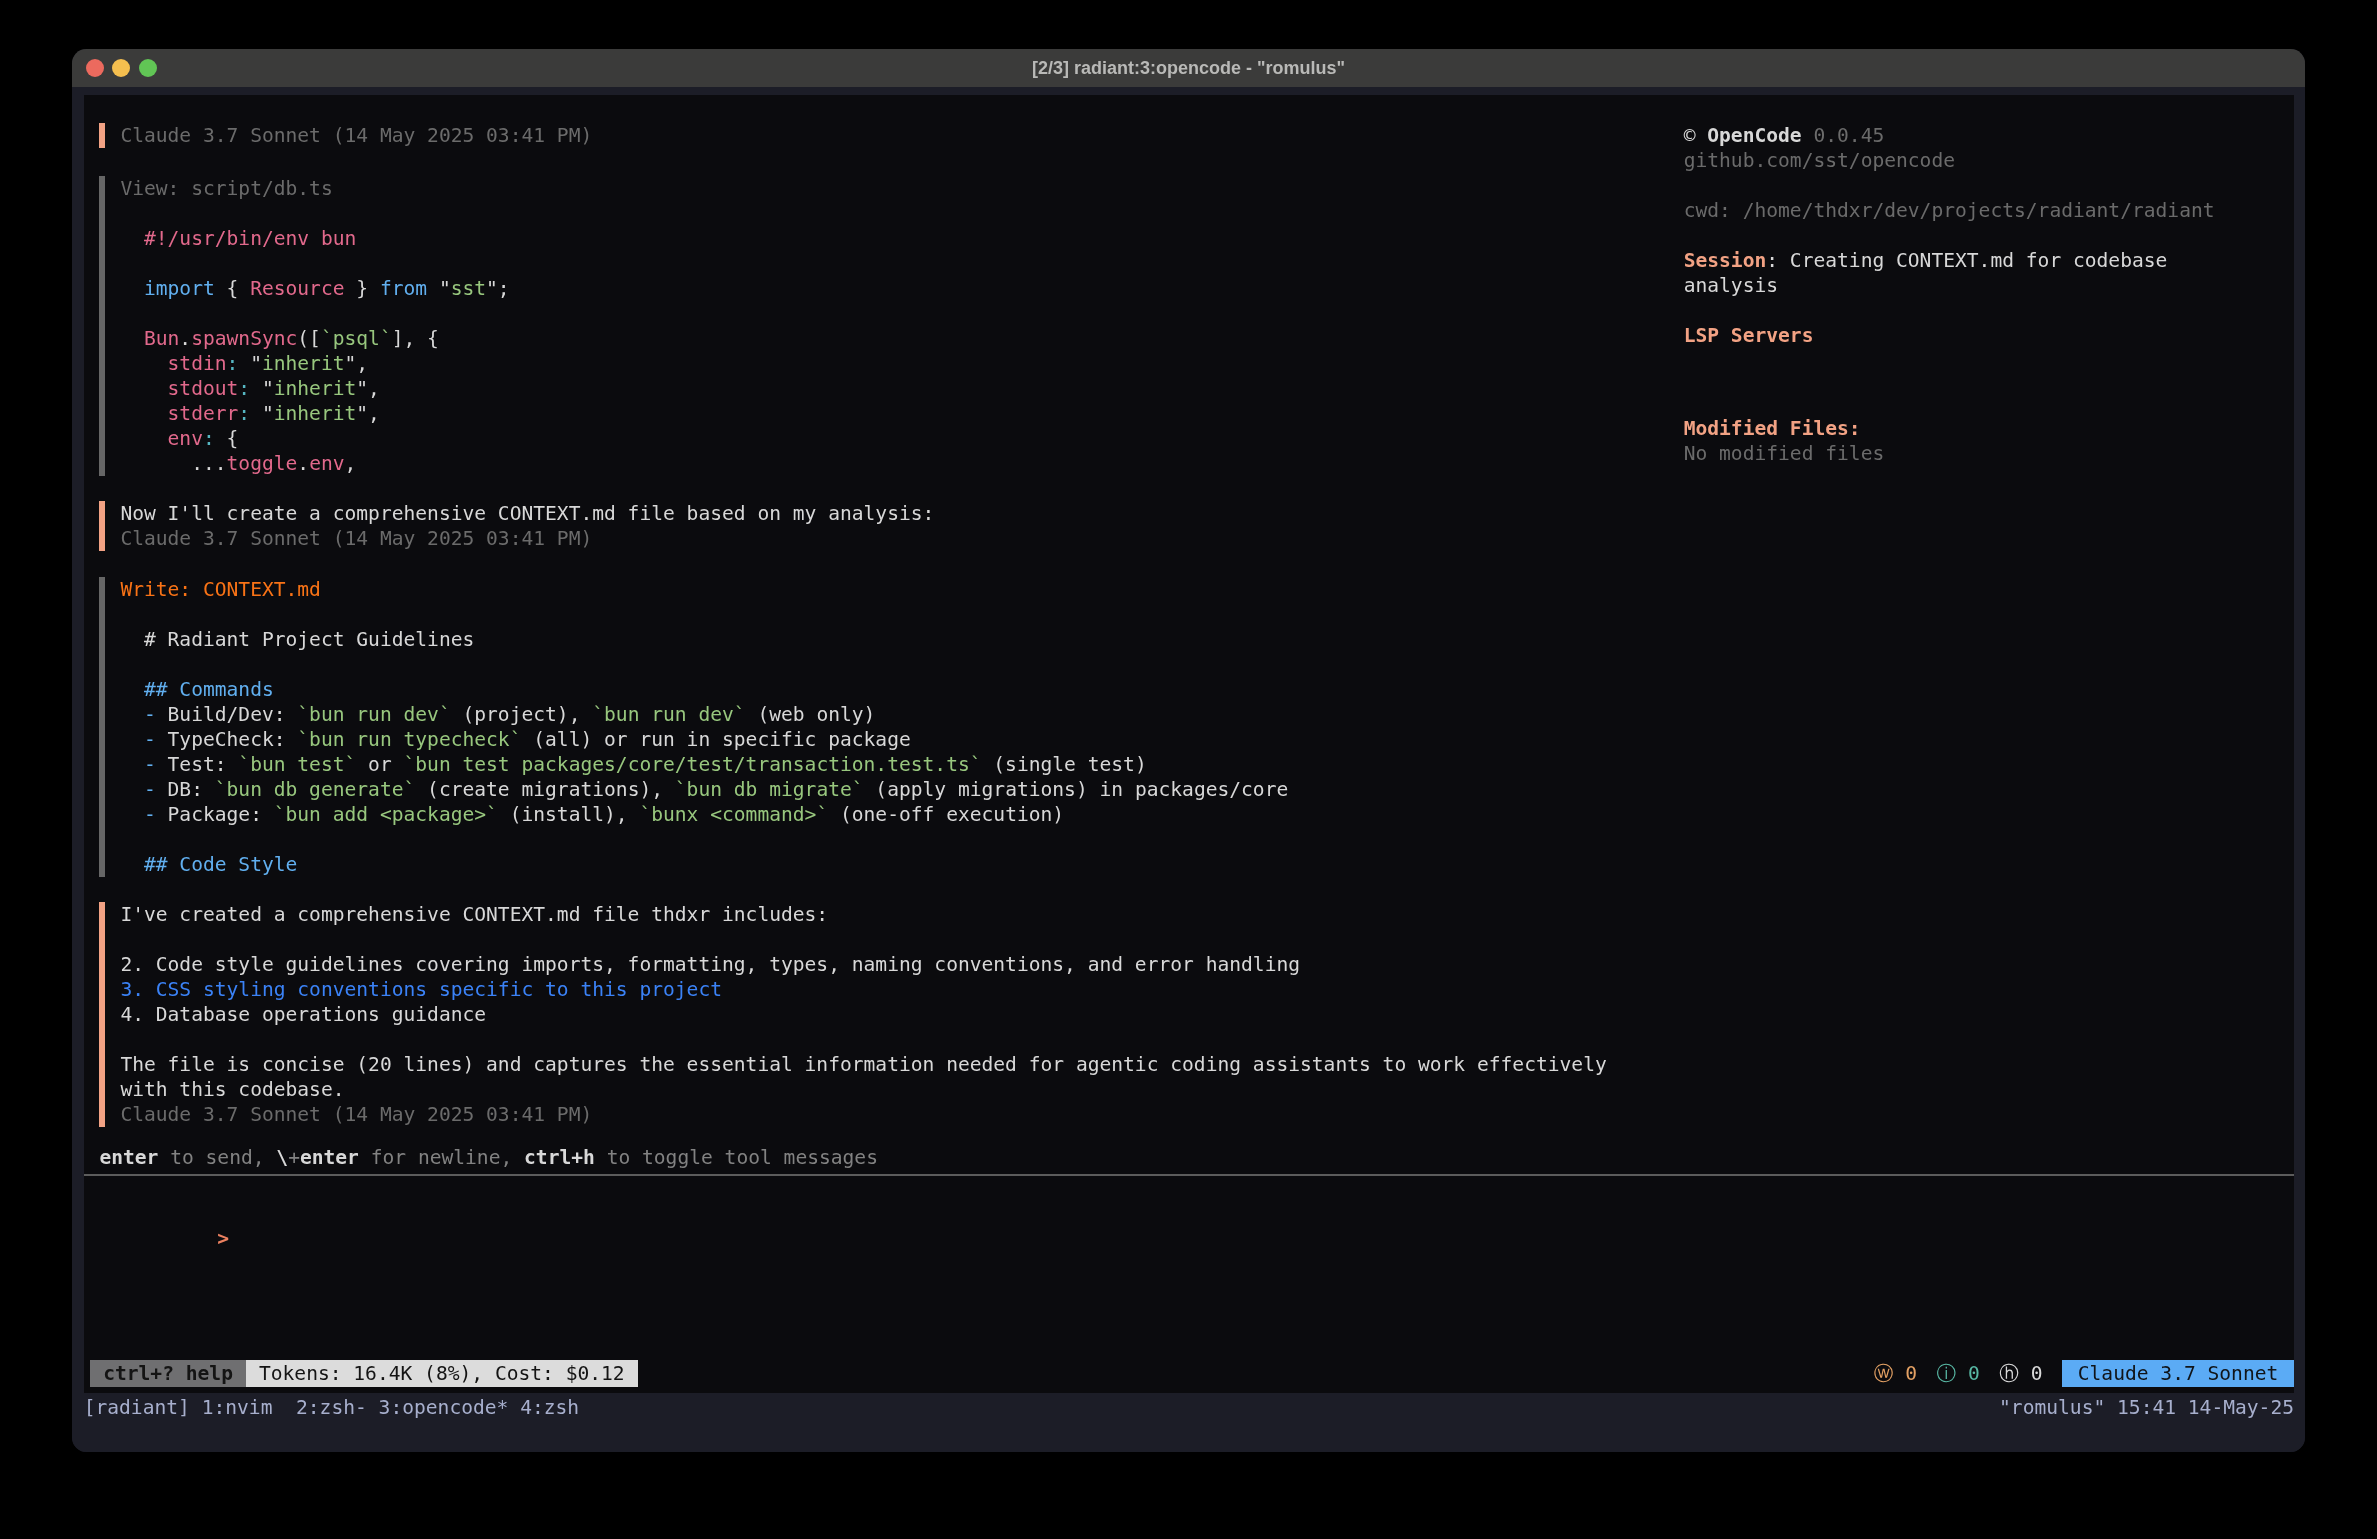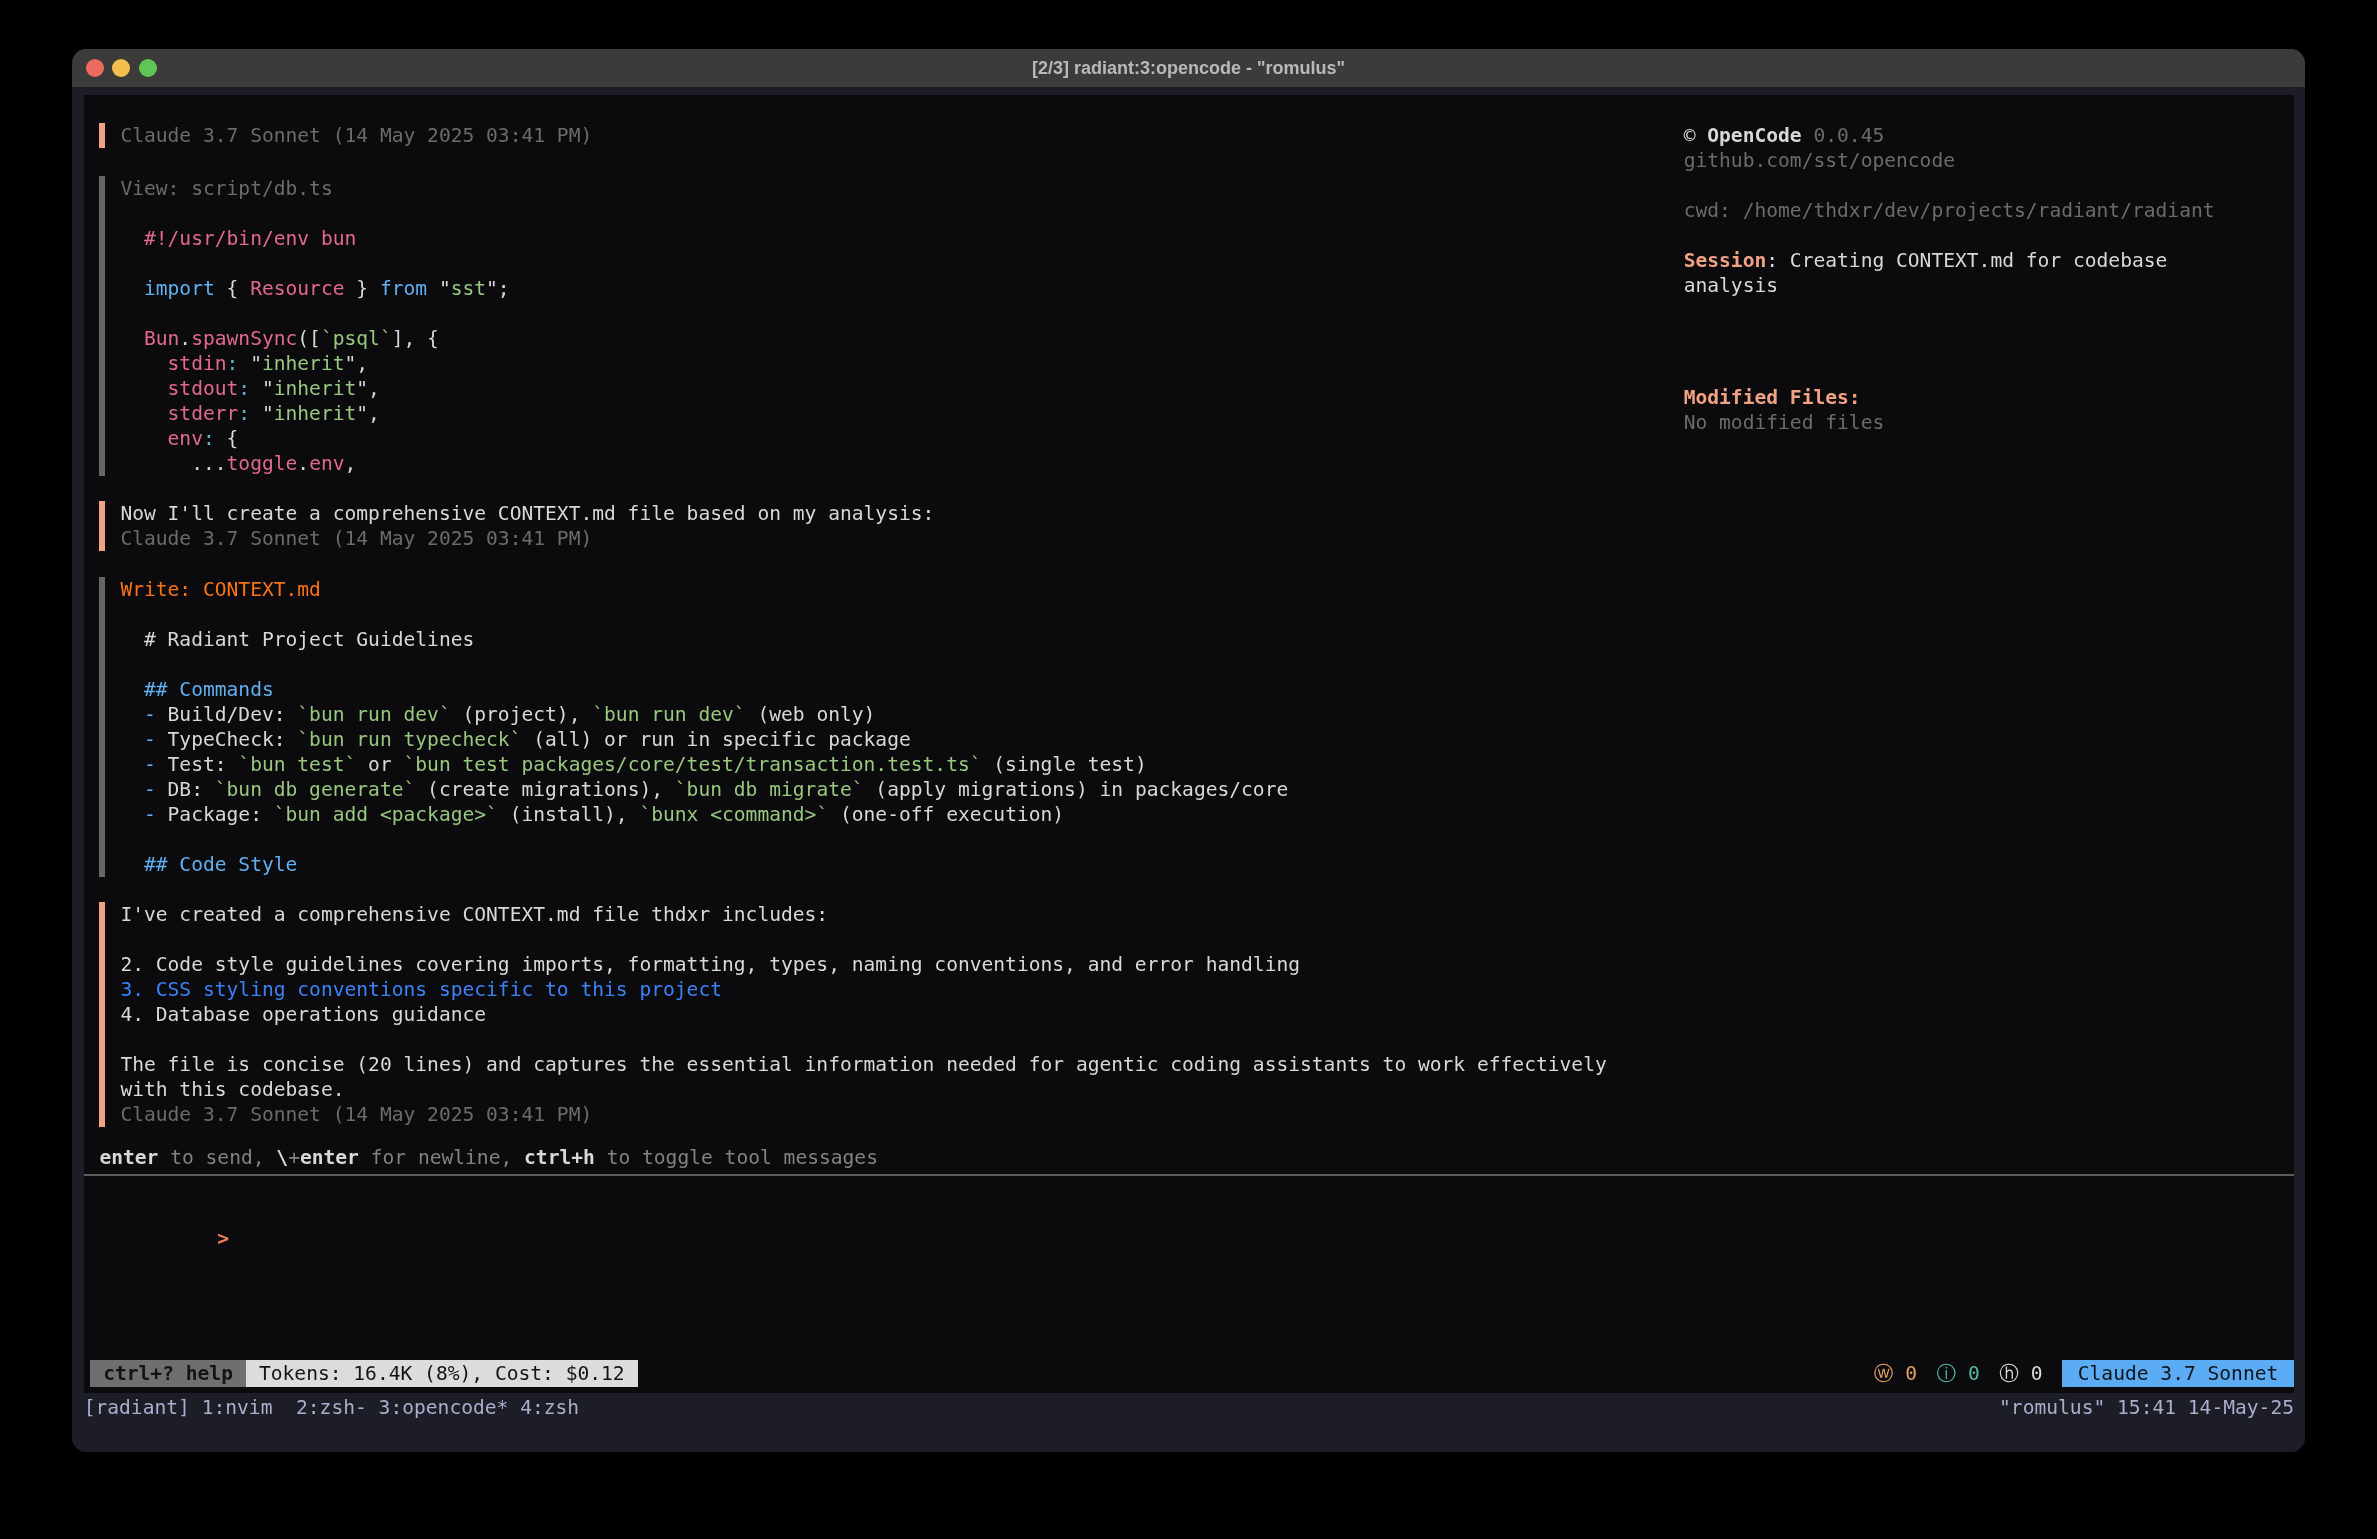--- a/index.html
+++ b/index.html
@@ -104,23 +104,24 @@
 
       <div class="sidebar">
           <div class="tline"><span style="color: rgb(216, 216, 216);">© </span><span class="b" style="color: rgb(216, 216, 216);">OpenCode</span><span style="color: rgb(107, 107, 107);"> 0.0.45</span></div>
           <div class="tline"><span style="color: rgb(107, 107, 107);">github.com/sst/opencode</span></div>
           <div class="tline">&nbsp;</div>
           <div class="tline"><span style="color: rgb(107, 107, 107);">cwd: /home/thdxr/dev/projects/radiant/radiant</span></div>
           <div class="tline">&nbsp;</div>
           <div class="tline"><span class="b" style="color: rgb(242, 162, 132);">Session</span><span style="color: rgb(216, 216, 216);">: Creating CONTEXT.md for codebase</span></div>
           <div class="tline"><span style="color: rgb(216, 216, 216);">analysis</span></div>
           <div class="tline">&nbsp;</div>
+          <div class="tline"><span class="b" style="color: rgb(242, 162, 132);">LSP Servers</span></div>
           <div class="tline">&nbsp;</div>
           <div class="tline">&nbsp;</div>
-          <div class="tline" style="margin-top: 12px;"><span class="b" style="color: rgb(242, 162, 132);">Modified Files:</span></div>
+          <div class="tline" style="margin-top: 18px;"><span class="b" style="color: rgb(242, 162, 132);">Modified Files:</span></div>
           <div class="tline"><span style="color: rgb(107, 107, 107);">No modified files</span></div>
         </div>
 
       <div class="statusline">
         <span class="chip chip-help">ctrl+? help</span>
         <span class="chip chip-tokens">Tokens: 16.4K (8%), Cost: $0.12</span>
         <span class="spacer"></span>
         <span class="iconpair" style="color:var(--warn)">
           <span>ⓦ</span>
           <span>&nbsp;</span><span>0</span>

